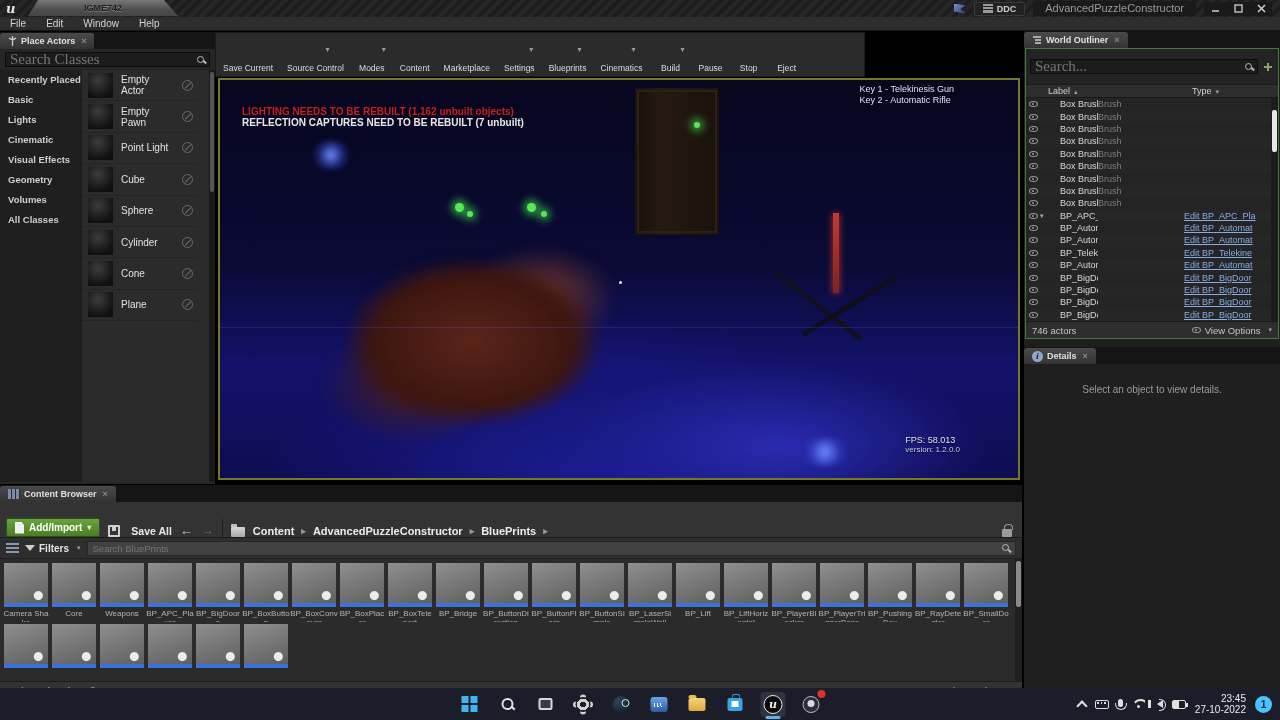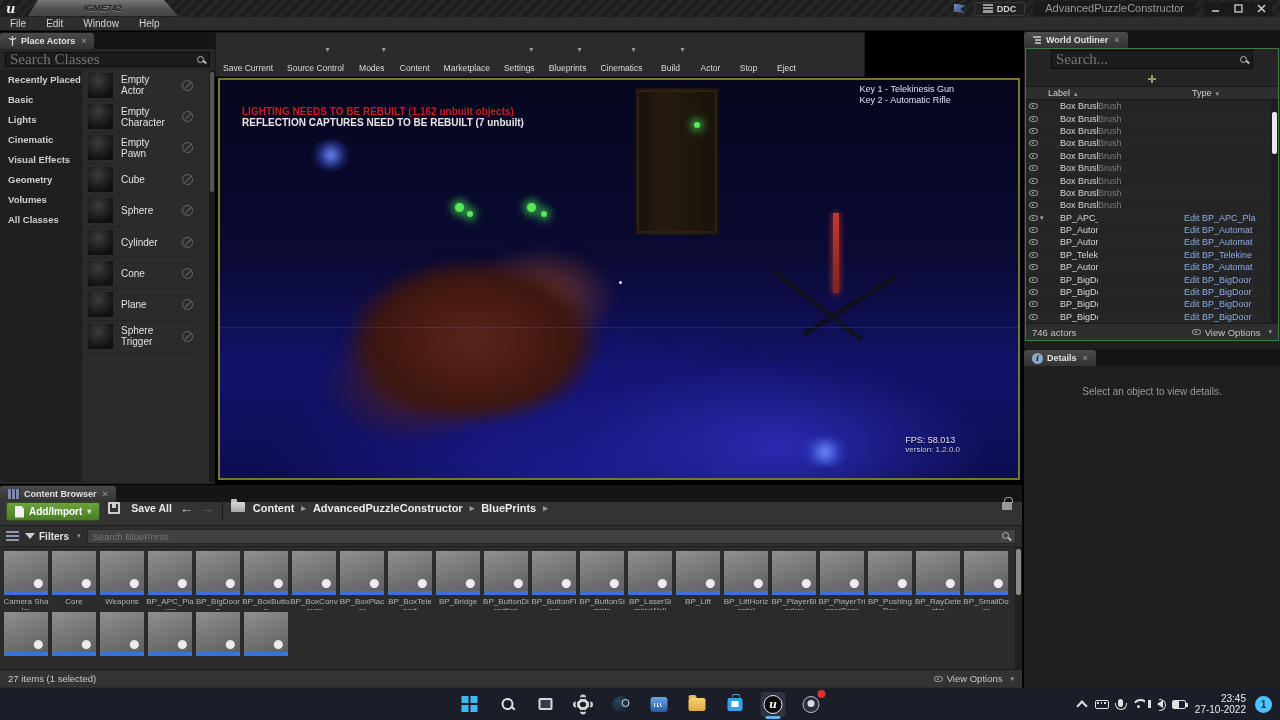--- a/index.html
+++ b/index.html
@@ -94,54 +94,54 @@
   .vp-warn { position:absolute; left:22px; top:26px; font-size:10px; font-weight:bold; }
   .vp-warn .w1 { color:#c81e1e; }
   .vp-warn .w2 { color:#e8e8e8; margin-top:0;}
   .vp-keys { position:absolute; right:64px; top:4px; text-align:left; color:#dfe4ff; font-size:9px; line-height:11px; text-shadow:0 1px 1px #000;}
   .vp-fps { position:absolute; right:58px; bottom:24px; color:#e0e4ff; font-size:9px; text-align:left; text-shadow:0 1px 1px #000;}
   .vp-fps .ver { font-size:8px; color:#c8ccf0;}
 
   
   #right-panel { position:absolute; left:1024px; top:31px; width:256px; height:657px; background:#1f1f1f; }
   #outliner-box { margin:0 1px; border:1px solid #3f7a3f; background:#242424; }
-  .ol-searchrow { display:flex; align-items:center; gap:4px; padding:1px 4px;flex-direction:column; }
+  .ol-searchrow { display:flex; align-items:center; gap:4px; padding:10px 4px; }
   .ol-plus { width:12px; height:12px; position:relative; flex:none;}
   .ol-plus::before { content:""; position:absolute; left:2px; top:5px; width:8px; height:2px; background:#8aa36a;}
   .ol-plus::after { content:""; position:absolute; left:5px; top:2px; width:2px; height:8px; background:#8aa36a;}
   .ol-header { display:flex; align-items:center; height:14px; background:#2e2e2e; border-top:1px solid #191919; border-bottom:1px solid #191919; font-size:9px; color:#cfcfcf; }
   .ol-header .h-label { flex:1; padding-left:22px;}
   .ol-header .h-type { width:86px; }
   .sorta { color:#9a9a9a; font-size:7px; margin-left:4px;}
   #ol-rows { position:relative; }
   .ol-row { display:flex; align-items:center; height:12.4px; font-size:9px; padding-right:8px;}
   .ol-row:nth-child(odd){ background:#262626;}
   .eyeico { width:14px; flex:none; display:flex; justify-content:center; }
   .eyeglyph { width:9px; height:6px; border:1px solid #9a9a9a; border-radius:50%; position:relative;}
   .eyeglyph::after { content:""; position:absolute; left:2.5px; top:1px; width:2px; height:2px; border-radius:50%; background:#9a9a9a;}
   .ind { flex:none; }
   .exp { color:#b0b0b0; font-size:7px; width:0; }
   .oli { width:10px; height:9px; flex:none; margin-right:4px; margin-left:6px;}
   .oll { flex:1; color:#d8d8d8; white-space:nowrap; overflow:hidden;}
   .olt { width:86px; color:#7d7d7d; flex:none;}
-  .ole { width:86px; color:#86aee4; flex:none; white-space:nowrap; overflow:hidden;}
+  .ole { width:86px; color:#86aee4; text-decoration:underline; flex:none; white-space:nowrap; overflow:hidden;}
   .ol-scroll { position:absolute; right:0; top:0; width:7px; height:100%; background:#1c1c1c;}
   .ol-scroll::after { content:""; position:absolute; left:1px; right:1px; top:12px; height:42px; background:#e8e8e8; border-radius:2px;}
   .ol-footer { display:flex; align-items:center; height:17px; background:#2e2e2e; border-top:1px solid #191919; font-size:9.5px; color:#c4c4c4; padding:0 6px;gap:30px;}
   .ol-footer .cnt { flex:1;}
   .viewopts { display:flex; align-items:center; gap:4px;}
   #details-sec { margin-top:8px; }
   .info-ico { width:11px; height:11px; border-radius:50%; background:#8fa8c8; color:#1d2430; font-size:8px; font-weight:bold;
     display:flex; align-items:center; justify-content:center; font-family:"DejaVu Serif",serif; font-style:italic;}
   .details-empty { color:#9a9a9a; font-size:10px; text-align:center; margin-top:20px;}
 
   
   #content-browser { position:absolute; left:0; top:485px; width:1022px; height:203px; background:#2b2b2b; }
   .cb-grid-ico { width:12px; height:10px; background:repeating-linear-gradient(90deg,#7a8aa8 0 3px,#2b2b2b 3px 4px); }
-  .cb-toolbar { display:flex; align-items:flex-start; height:24px; background:#333; padding:0 6px; gap:8px; border-bottom:1px solid #1c1c1c;}
+  .cb-toolbar { display:flex; align-items:flex-end; height:36px; background:#333; padding:0 6px; gap:8px; border-bottom:1px solid #1c1c1c;}
   #add-import { display:flex; align-items:center; gap:5px; background:linear-gradient(#6aa33c,#4a7d26);
     border:1px solid #2f5216; border-radius:2px; height:19px; padding:0 8px; color:#fff; font-size:10px; font-weight:bold;}
   .page-ico { width:9px; height:12px; background:#f0f0f0; clip-path:polygon(0 0,70% 0,100% 30%,100% 100%,0 100%);}
   #save-all { display:flex; align-items:center; gap:11px; color:#e8e8e8; font-size:10.5px; font-weight:bold;}
   .floppy-o { width:12px; height:12px; border:2px solid #cfcfcf; border-radius:1px; position:relative;}
   .floppy-o::after{ content:""; position:absolute; left:2px; top:0px; width:4px; height:4px; background:#cfcfcf;}
   .navarrow { font-size:13px; line-height:1; }
   .navback { color:#d0d0d0;}
   .navfwd { color:#6a6a6a;}
   .cb-sep { width:1px; height:18px; background:#1c1c1c;}
@@ -293,32 +293,32 @@
     <div id="pa-items">
 
       <div class="vscroll" style="position:absolute;"></div>
 
         <div class="pa-item">
           <span class="pa-thumb"></span>
           <span class="pa-label">Empty Actor</span>
           <span class="grab"></span>
         </div>
 
-        <div class="pa-item">
-          <span class="pa-thumb"></span>
-          <span class="pa-label">Empty Character</span>
-          <span class="grab"></span>
-        </div>
 
         <div class="pa-item">
           <span class="pa-thumb"></span>
           <span class="pa-label">Empty Pawn</span>
           <span class="grab"></span>
         </div>
 
+        <div class="pa-item">
+          <span class="pa-thumb"></span>
+          <span class="pa-label">Point Light</span>
+          <span class="grab"></span>
+        </div>
 
 
         <div class="pa-item">
           <span class="pa-thumb"></span>
           <span class="pa-label">Cube</span>
           <span class="grab"></span>
         </div>
 
         <div class="pa-item">
           <span class="pa-thumb"></span>
@@ -338,25 +338,20 @@
           <span class="grab"></span>
         </div>
 
         <div class="pa-item">
           <span class="pa-thumb"></span>
           <span class="pa-label">Plane</span>
           <span class="grab"></span>
         </div>
 
 
-        <div class="pa-item">
-          <span class="pa-thumb"></span>
-          <span class="pa-label">Sphere Trigger</span>
-          <span class="grab"></span>
-        </div>
       </div>
   </div>
 </div>
 
 <div id="main-toolbar">
 
     <div class="tbtn">
       <span class="trow">
         <span class="ticon"></span>
         <span class="caret"></span>
@@ -426,21 +421,21 @@
         <span class="caret">▾</span>
       </span>
       <span class="tlabel">Build</span>
     </div>
 
     <div class="tbtn">
       <span class="trow">
         <span class="ticon"></span>
         <span class="caret"></span>
       </span>
-      <span class="tlabel">Actor</span>
+      <span class="tlabel">Pause</span>
     </div>
 
     <div class="tbtn">
       <span class="trow">
         <span class="ticon"></span>
         <span class="caret"></span>
       </span>
       <span class="tlabel">Stop</span>
     </div>
 

